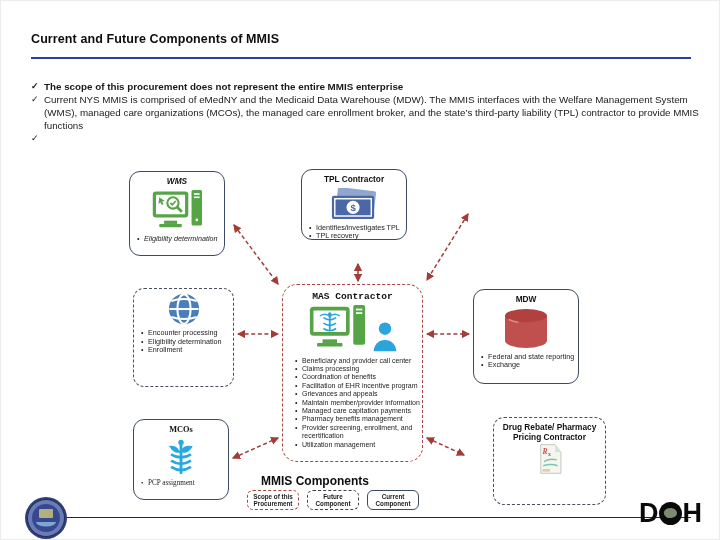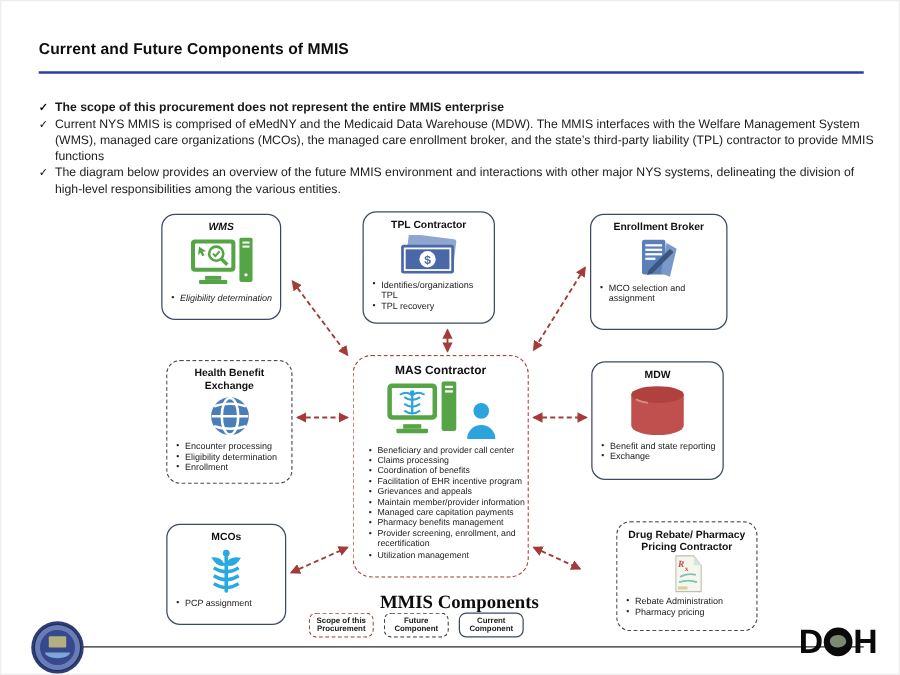--- a/index.html
+++ b/index.html
@@ -20,35 +20,35 @@
   .node.current{border:1.6px solid #3c4b63;}
   .node.future{border:1.6px dashed #474f5c;}
   .node.scope{border:1.6px dashed #a84340;}
   .node-title{font-weight:bold;font-size:8.3px;line-height:9.5px;margin:5px 4px 0 4px;color:#111;}
   .node-icon{display:flex;justify-content:center;align-items:flex-end;gap:6px;margin-top:3px;}
   .node-bullets{text-align:left;margin:3px 2px 0 7px;padding:0;list-style:none;font-size:7.2px;line-height:8.6px;color:#222;}
   .node-bullets li{position:relative;padding-left:7px;}
   .node-bullets li::before{content:"\2022";position:absolute;left:0;top:0;font-size:7px;}
 
   #node-wms{left:128px;top:170px;width:96px;height:85px;font-style:italic;}
-  #node-tpl{left:289px;top:168px;width:106px;height:90px;}
+  #node-tpl{left:300px;top:168px;width:106px;height:71px;}
   #node-eb{left:471px;top:170px;width:110px;height:93px;}
   #node-hbe{left:132px;top:287px;width:101px;height:99px;}
   #node-mas{left:281px;top:283px;width:141px;height:178px;border-radius:15px;}
   #node-mdw{left:472px;top:288px;width:106px;height:95px;}
-  #node-mcos{left:132px;top:418px;width:96px;height:81px;}
+  #node-mcos{left:132px;top:418px;width:96px;height:81px;font-family:Liberation Serif, serif;}
   #node-dr{left:492px;top:416px;width:113px;height:88px;}
 
-  #node-mas .node-title{font-size:9.6px;margin-top:7px;}
+  #node-mas .node-title{font-size:9.6px;margin-top:7px;font-family:Liberation Mono, monospace;}
   #node-mas .node-bullets{font-size:7px;line-height:8.4px;margin-left:12px;margin-right:2px;margin-top:5px;}
   #node-dr .node-icon{margin-top:1px;}
   #node-dr .node-bullets{margin-top:2px;}
 
   
-  .legend-title{position:absolute;left:260px;top:473px;width:170px;text-align:right;font-size:15px;font-weight:bold;color:#0d0d0d;font-family:Liberation Serif, serif;}
+  .legend-title{position:absolute;left:260px;top:473px;width:170px;text-align:left;font-size:12px;font-weight:bold;color:#0d0d0d;}
   .legend-items{position:absolute;left:246px;top:489px;display:flex;gap:8px;}
   .legend-box{width:52px;height:20px;border-radius:6px;display:flex;align-items:center;justify-content:center;text-align:center;font-size:6.3px;font-weight:bold;line-height:7.2px;padding:1px 2px;box-sizing:border-box;background:#fff;}
   .legend-box.scope{border:1.4px dashed #a84340;}
   .legend-box.future{border:1.4px dashed #3c414c;}
   .legend-box.current{border:1.6px solid #3c4b63;}
 
   
   .footer-rule{position:absolute;left:30px;top:516px;width:660px;height:1px;background:#2a2a2a;}
   .page-num{position:absolute;left:0;right:0;top:519px;text-align:center;font-size:8.5px;color:#333;}
   .seal{position:absolute;left:23px;top:495px;}
@@ -62,21 +62,21 @@
 <body>
 
 <div class="slide">
 
   <div class="title">Current and Future Components of MMIS</div>
   <div class="title-rule"></div>
 
   <ul class="bullets">
     <li class="b-bold"><span class="check">✓</span><span>The scope of this procurement does not represent the entire MMIS enterprise</span></li>
     <li><span class="check">✓</span><span>Current NYS MMIS is comprised of  eMedNY and the Medicaid Data Warehouse (MDW). The MMIS interfaces with the Welfare Management System (WMS), managed care organizations (MCOs), the managed care enrollment broker, and the state’s third-party liability (TPL) contractor to provide MMIS functions</span></li>
-    <li><span class="check">✓</span><span>The diagram below provides an overview of the future MMIS environment and interactions with other major NYS systems, delineating the division of high-level responsibilities among the various entities.</span></li>
+    <li><span class="check">✓</span></li>
   </ul>
 
   <div class="node current" id="node-wms">
     <div class="node-title">WMS</div>
     <div class="node-icon">
       <svg width="52" height="42" viewBox="0 0 64 52">
         <g fill="#55a546">
           <rect x="2" y="2" width="44" height="32" rx="4"></rect>
           <rect x="50" y="0" width="13" height="44" rx="2"></rect>
           <rect x="16" y="38" width="16" height="4"></rect>
@@ -102,45 +102,27 @@
     <div class="node-icon">
       <svg width="48" height="33" viewBox="0 0 50 34">
         <rect x="7" y="1" width="40" height="22" rx="2" fill="#8fa7d0" transform="rotate(7 27 12)"></rect>
         <rect x="2" y="8" width="44" height="24" rx="2" fill="#4a67a8"></rect>
         <rect x="5" y="11" width="38" height="18" fill="none" stroke="#fff" stroke-width="1.5"></rect>
         <circle cx="24" cy="20" r="6.8" fill="#fff"></circle>
         <text x="24" y="23.6" text-anchor="middle" font-size="10" font-weight="bold" fill="#4a67a8" font-family="Liberation Sans, sans-serif">$</text>
       </svg>
     </div>
     <ul class="node-bullets">
-      <li>Identifies/organizations TPL</li>
+      <li>Identifies/investigates TPL</li>
       <li>TPL recovery</li>
     </ul>
   </div>
 
-  <div class="node current" id="node-eb">
-    <div class="node-title">Enrollment Broker</div>
-    <div class="node-icon">
-      <svg width="36" height="34" viewBox="0 0 40 38">
-        <rect x="5" y="2" width="21" height="31" rx="2" fill="#5b7fb9"></rect>
-        <rect x="8" y="6" width="15" height="2" fill="#fff"></rect>
-        <rect x="8" y="10" width="15" height="2" fill="#fff"></rect>
-        <rect x="8" y="14" width="15" height="2" fill="#fff"></rect>
-        <rect x="8" y="18" width="9" height="2" fill="#fff"></rect>
-        <path d="M27,5 l9,5 -6,25 -8,-3 z" fill="#7a99c9"></path>
-        <path d="M11,29 L30,10 l3.2,3.2 -19,19 -4.6,1.4 z" fill="#3d5680"></path>
-      </svg>
-    </div>
-    <ul class="node-bullets">
-      <li>MCO selection and assignment</li>
-    </ul>
-  </div>
 
   <div class="node future" id="node-hbe">
-    <div class="node-title">Health Benefit Exchange</div>
     <div class="node-icon">
       <svg width="34" height="34" viewBox="0 0 36 36">
         <circle cx="18" cy="18" r="16" fill="#4a7ebb"></circle>
         <g stroke="#fff" stroke-width="2.2" fill="none">
           <ellipse cx="18" cy="18" rx="7" ry="15.5"></ellipse>
           <line x1="2.5" y1="18" x2="33.5" y2="18"></line>
           <path d="M4.5,9.5 a21,9 0 0 1 27,0"></path>
           <path d="M4.5,26.5 a21,9 0 0 0 27,0"></path>
         </g>
       </svg>
@@ -192,21 +174,21 @@
   <div class="node current" id="node-mdw">
     <div class="node-title">MDW</div>
     <div class="node-icon">
       <svg width="50" height="42" viewBox="0 0 52 44">
         <path d="M4,8 L4,34 A22,8 0 0 0 48,34 L48,8 Z" fill="#c0504d"></path>
         <ellipse cx="26" cy="8" rx="22" ry="7" fill="#b1413f"></ellipse>
         <path d="M8,12 a20,6 0 0 0 10,3" stroke="#d98c8a" stroke-width="1.6" fill="none"></path>
       </svg>
     </div>
     <ul class="node-bullets">
-      <li>Benefit and state reporting</li>
+      <li>Federal and state reporting</li>
       <li>Exchange</li>
     </ul>
   </div>
 
   <div class="node current" id="node-mcos">
     <div class="node-title">MCOs</div>
     <div class="node-icon">
       <svg width="40" height="38" viewBox="0 0 44 42">
         <g fill="#2aa9e0">
           <circle cx="22" cy="5" r="3"></circle>
@@ -230,24 +212,20 @@
     <div class="node-icon">
       <svg width="30" height="32" viewBox="0 0 34 38">
         <path d="M6,2 h17 l7,9 v25 h-24 z" fill="#f6f6ee" stroke="#bdbdb5" stroke-width="1"></path>
         <path d="M23,2 l7,9 h-7 z" fill="#cfe8dd"></path>
         <text x="8" y="13" font-size="9" font-weight="bold" font-style="italic" fill="#c0504d" font-family="Liberation Serif, serif">R</text>
         <text x="14.5" y="16" font-size="7" font-weight="bold" fill="#c0504d" font-family="Liberation Serif, serif">x</text>
         <path d="M10,22 q6,-4 15,-2 M9,27 q9,-3 17,0" stroke="#7cc5b0" stroke-width="1.8" fill="none"></path>
         <rect x="8" y="31" width="9" height="3" fill="#d8cfa4"></rect>
       </svg>
     </div>
-    <ul class="node-bullets">
-      <li>Rebate Administration</li>
-      <li>Pharmacy pricing</li>
-    </ul>
   </div>
 
   <div class="legend-title">MMIS Components</div>
   <div class="legend-items">
     <div class="legend-box scope">Scope of this Procurement</div>
     <div class="legend-box future">Future Component</div>
     <div class="legend-box current">Current Component</div>
   </div>
 
   <svg class="arrows" width="720" height="540">

